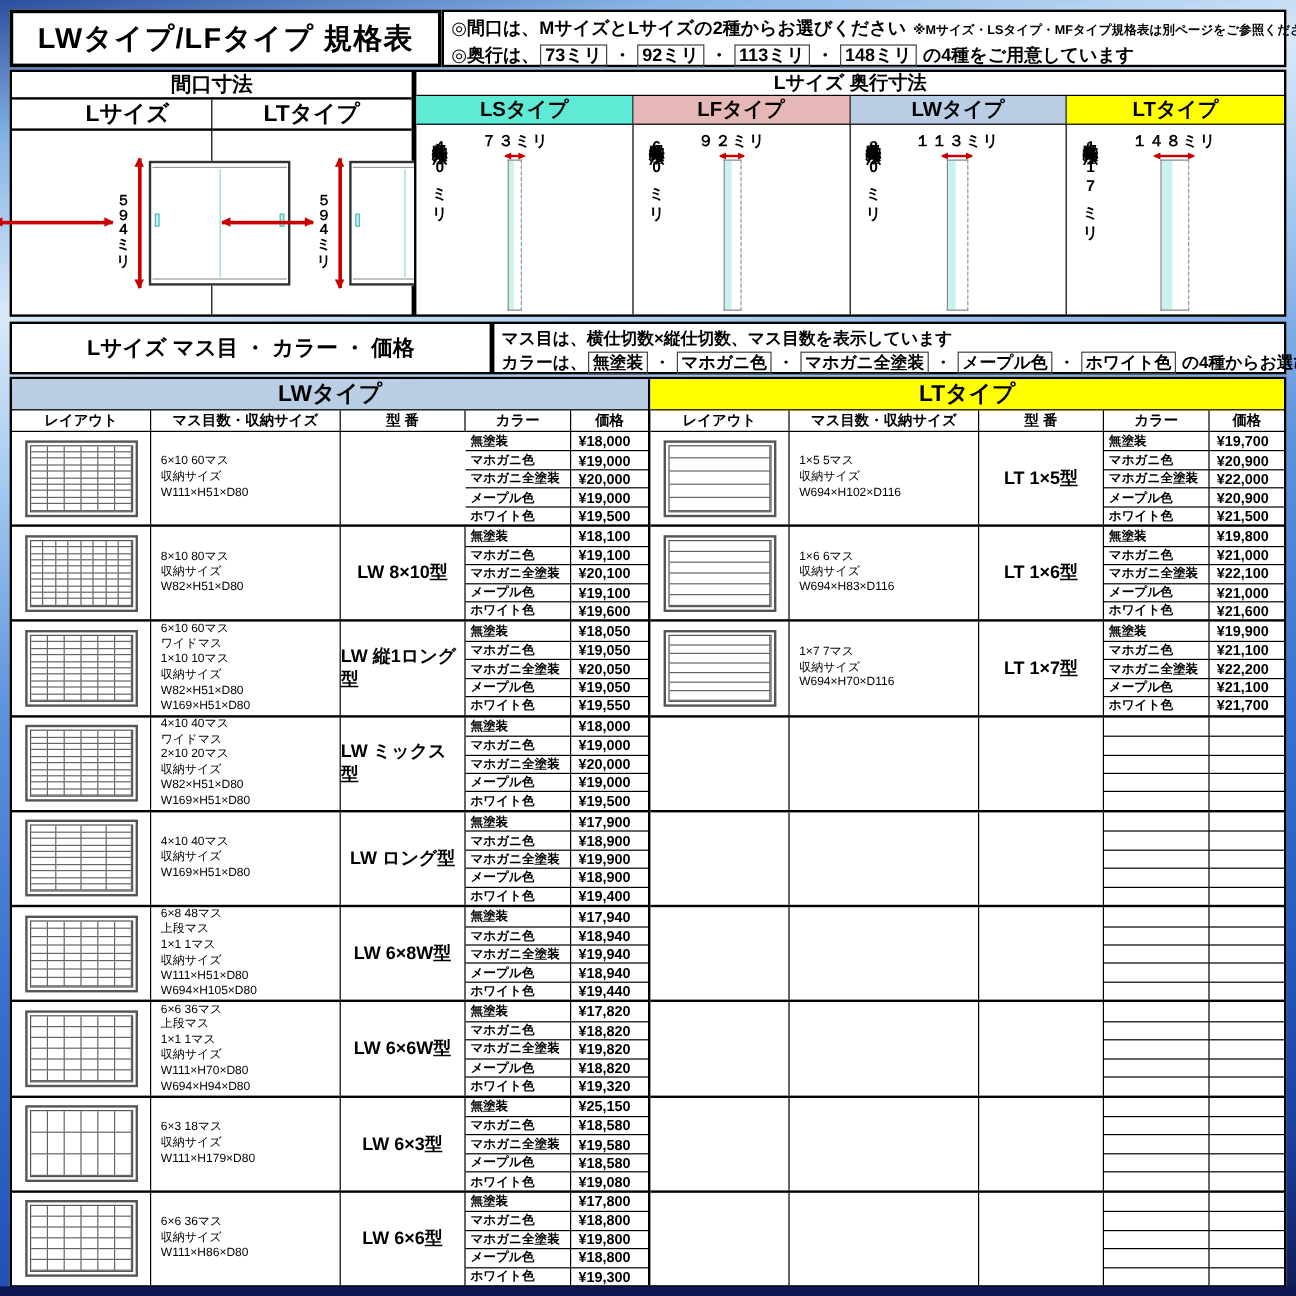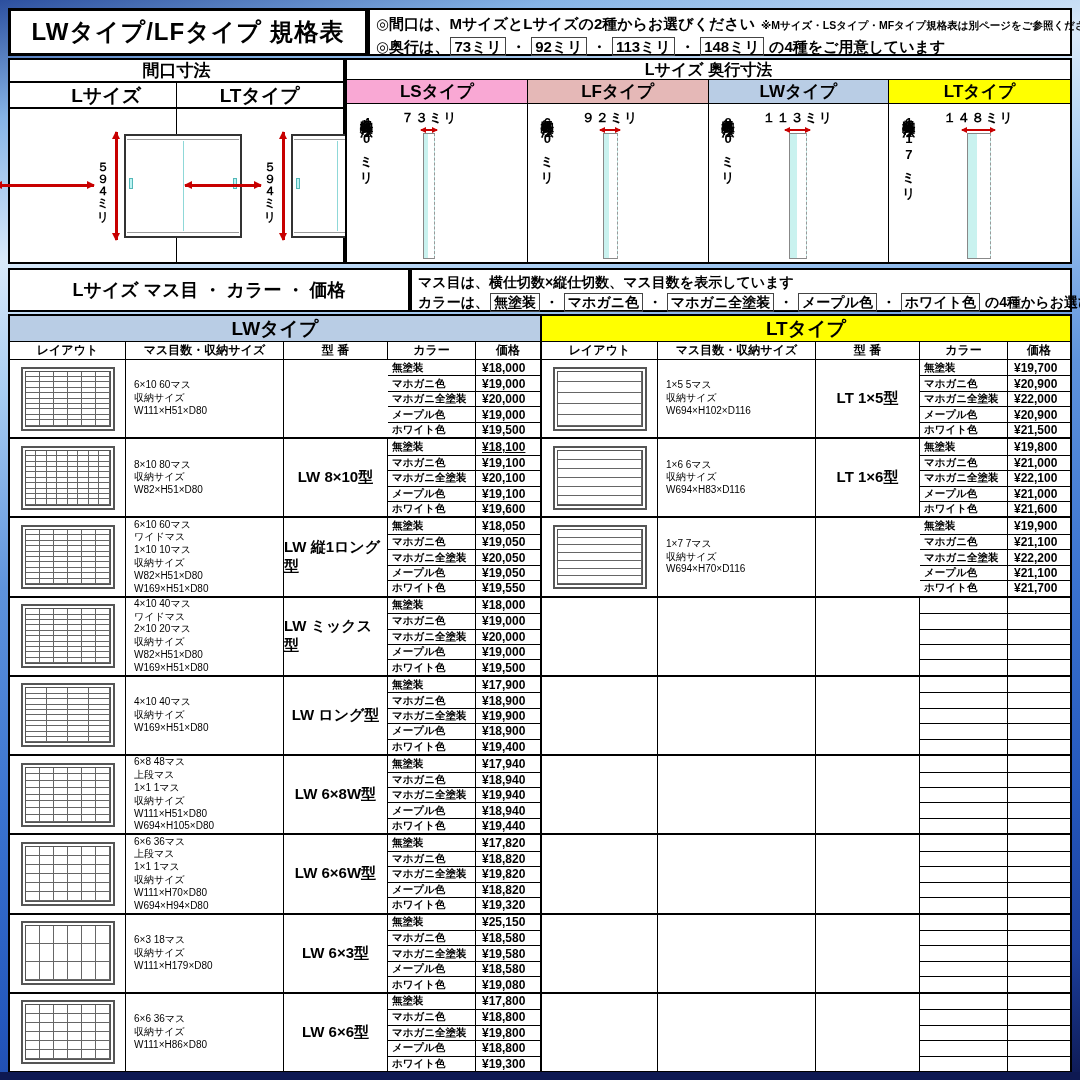--- a/index.html
+++ b/index.html
@@ -168,21 +168,21 @@
             </div>
           </div>
         </div>
       </div>
     </div>
 </div>
 
 <div id="depth-section" class="whitebox">
   <div id="depth-title">Lサイズ 奥行寸法</div>
   <div id="depth-heads">
-      <div class="dhead" style="background: #f9a8d4; text-align: center;">LSタイプ</div>
+      <div class="dhead" style="background: #5eead4; text-align: center;">LSタイプ</div>
       <div class="dhead" style="background: rgb(229, 184, 183);">LFタイプ</div>
       <div class="dhead" style="background: rgb(185, 205, 229);">LWタイプ</div>
       <div class="dhead" style="background: rgb(255, 255, 0);">LTタイプ</div>
     </div>
   <div id="depth-cells">
       <div class="dcellbox">
         <div class="vtext dvlabel">収納奥行寸法40ミリ</div>
         <div class="dcol">
           <div class="dwlabel">７３ミリ</div>
           <div class="harrow small" style="width: 16px;"></div>
@@ -406,21 +406,21 @@
             </div>
           </div>
         </div>
         <div class="cell c-spec">
           <span>8×10 80マス
 収納サイズ
 W82×H51×D80</span>
         </div>
         <div class="cell c-model">LW 8×10型</div>
         <div class="cell c-color first" style="grid-row: 1;">無塗装</div>
-        <div class="cell c-price first" style="grid-row: 1; text-decoration: underline;">¥18,100</div>
+        <div class="cell c-price first" style="grid-row: 1;">¥18,100</div>
         <div class="cell c-color" style="grid-row: 2;">マホガニ色</div>
         <div class="cell c-price" style="grid-row: 2;">¥19,100</div>
         <div class="cell c-color" style="grid-row: 3;">マホガニ全塗装</div>
         <div class="cell c-price" style="grid-row: 3;">¥20,100</div>
         <div class="cell c-color" style="grid-row: 4;">メープル色</div>
         <div class="cell c-price" style="grid-row: 4;">¥19,100</div>
         <div class="cell c-color" style="grid-row: 5;">ホワイト色</div>
         <div class="cell c-price" style="grid-row: 5;">¥19,600</div>
       </div>
       <div class="rowgroup">
@@ -982,20 +982,21 @@
               <div class="dcell"></div>
               <div class="dcell"></div>
             </div>
           </div>
         </div>
         <div class="cell c-spec">
           <span>1×7 7マス
 収納サイズ
 W694×H70×D116</span>
         </div>
+        <div class="cell c-model">LT 1×7型</div>
         <div class="cell c-color first" style="grid-row: 1;">無塗装</div>
         <div class="cell c-price first" style="grid-row: 1;">¥19,900</div>
         <div class="cell c-color" style="grid-row: 2;">マホガニ色</div>
         <div class="cell c-price" style="grid-row: 2;">¥21,100</div>
         <div class="cell c-color" style="grid-row: 3;">マホガニ全塗装</div>
         <div class="cell c-price" style="grid-row: 3;">¥22,200</div>
         <div class="cell c-color" style="grid-row: 4;">メープル色</div>
         <div class="cell c-price" style="grid-row: 4;">¥21,100</div>
         <div class="cell c-color" style="grid-row: 5;">ホワイト色</div>
         <div class="cell c-price" style="grid-row: 5;">¥21,700</div>

